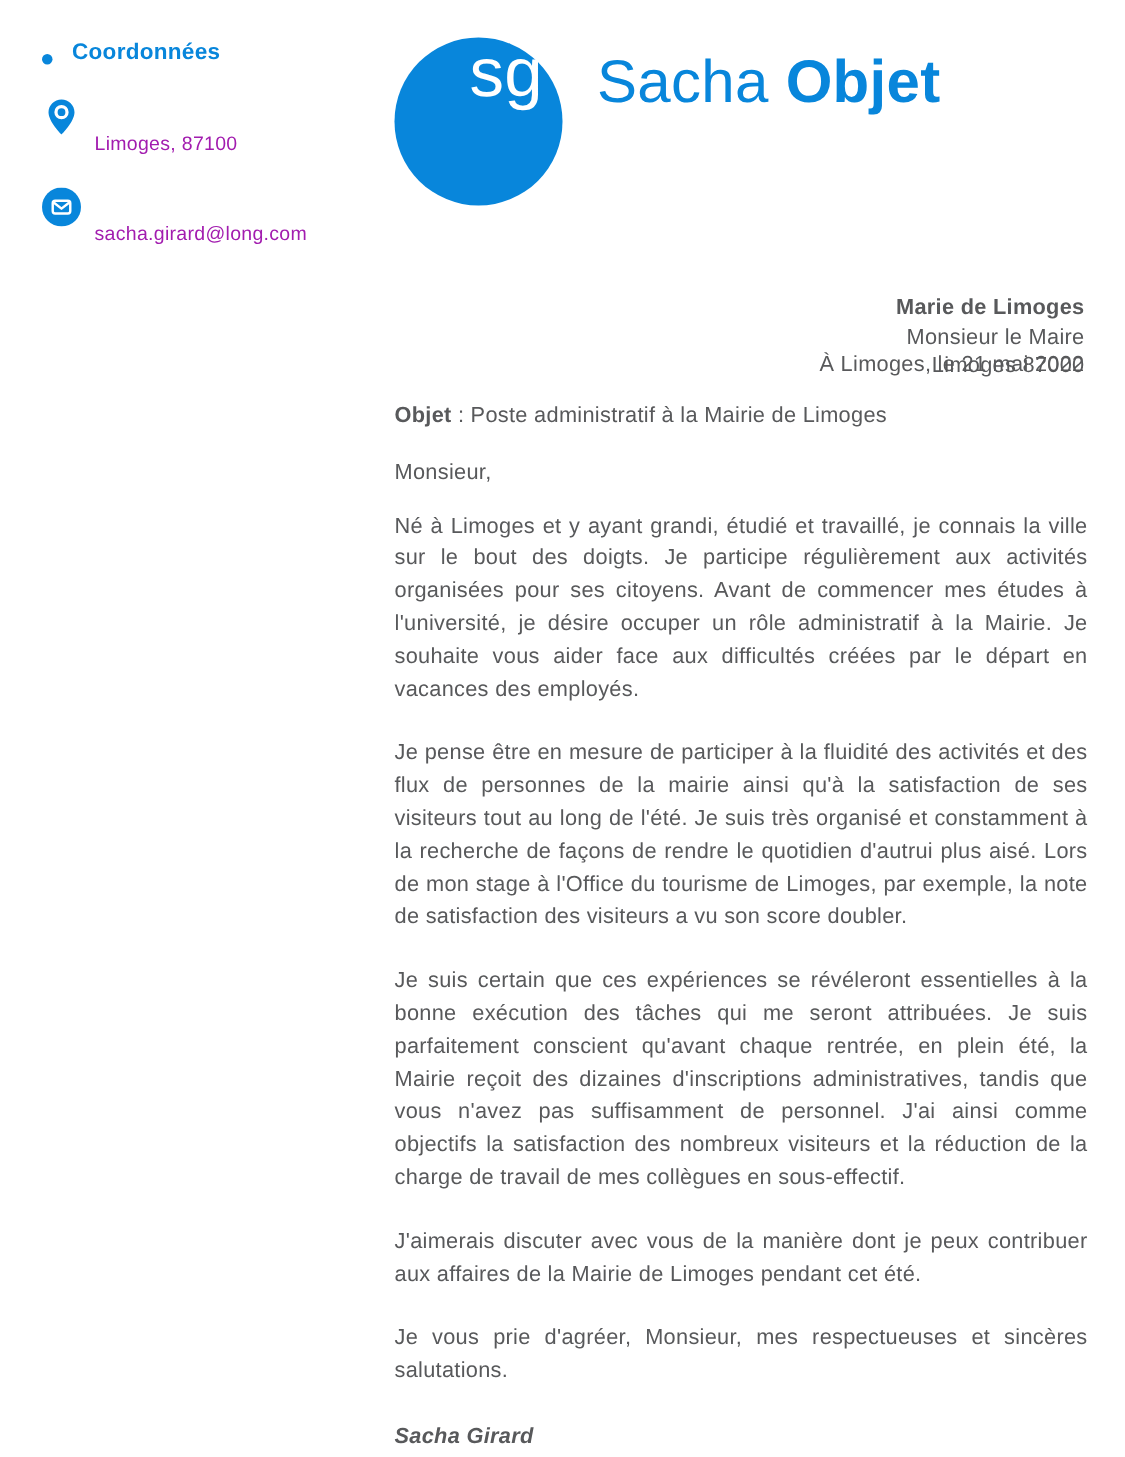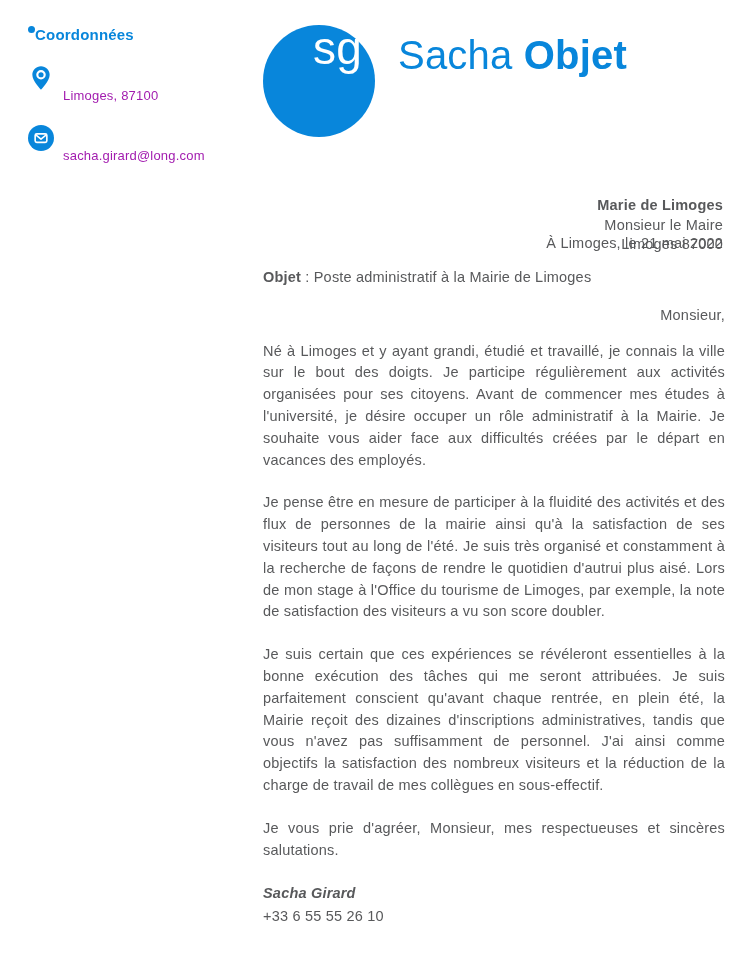--- a/index.html
+++ b/index.html
@@ -8,21 +8,21 @@
     position:relative;
     width:750px; height:971px;
     background:#ffffff;
     font-family:"Liberation Sans","DejaVu Sans",sans-serif;
     color:#58595B;
     letter-spacing:0.2px;
     overflow:hidden;
   }
   
   .contact { position:absolute; left:28px; top:26px; }
-  .contact-heading { display:flex; align-items:flex-start; }
+  .contact-heading { display:flex; align-items:flex-end; gap:13px; }
   .bullet { width:7px; height:7px; border-radius:50%; background:#0886DB; flex:0 0 auto; }
   .contact-heading-label { color:#0886DB; font-weight:bold; font-size:15px; }
   .contact-row { display:flex; align-items:center; gap:9px; margin-top:9px; }
   .contact-row:first-of-type { margin-top:14px; }
   .contact-row .icon { width:26px; height:26px; flex:0 0 auto; }
   .contact-text { font-size:13px; color:#a21caf;margin-top:36px; }
   
   .avatar {
     position:absolute; left:263px; top:25px;
     width:112px; height:112px; border-radius:50%;
@@ -47,21 +47,21 @@
     position:absolute; right:27px; top:235px;
     text-align:right; font-size:14.5px;
   }
   
   .letter {
     position:absolute; left:263px; top:267px; width:462px;
     font-size:14.5px; line-height:21.8px;
   }
   .subject { margin-bottom:16px; }
   .subject .b { font-weight:bold; }
-  .salutation { margin-bottom:14px;text-align:right; }
+  .salutation { margin-bottom:14px; }
   .letter p.para { text-align:justify; margin-bottom:21px; }
   .letter p.para:last-of-type { margin-bottom:22px; }
   .sig-name { font-weight:bold; font-style:italic; }
   .sig-phone { margin-top:1px; }
 </style>
 </head>
 <body>
 
 <div class="page">
 
@@ -110,19 +110,20 @@
 
   <div class="letter">
     <div class="subject">
       <span class="b">Objet</span><span> : Poste administratif à la Mairie de Limoges</span>
     </div>
     <div class="salutation">Monsieur,</div>
 
     <p class="para">Né à Limoges et y ayant grandi, étudié et travaillé, je connais la ville sur le bout des doigts. Je participe régulièrement aux activités organisées pour ses citoyens. Avant de commencer mes études à l'université, je désire occuper un rôle administratif à la Mairie. Je souhaite vous aider face aux difficultés créées par le départ en vacances des employés.</p>
     <p class="para">Je pense être en mesure de participer à la fluidité des activités et des flux de personnes de la mairie ainsi qu'à la satisfaction de ses visiteurs tout au long de l'été. Je suis très organisé et constamment à la recherche de façons de rendre le quotidien d'autrui plus aisé. Lors de mon stage à l'Office du tourisme de Limoges, par exemple, la note de satisfaction des visiteurs a vu son score doubler.</p>
     <p class="para">Je suis certain que ces expériences se révéleront essentielles à la bonne exécution des tâches qui me seront attribuées. Je suis parfaitement conscient qu'avant chaque rentrée, en plein été, la Mairie reçoit des dizaines d'inscriptions administratives, tandis que vous n'avez pas suffisamment de personnel. J'ai ainsi comme objectifs la satisfaction des nombreux visiteurs et la réduction de la charge de travail de mes collègues en sous-effectif.</p>
+    <p class="para">J'aimerais discuter avec vous de la manière dont je peux contribuer aux affaires de la Mairie de Limoges pendant cet été.</p>
     <p class="para">Je vous prie d'agréer, Monsieur, mes respectueuses et sincères salutations.</p>
 
     <div class="sig-name">Sacha Girard</div>
     <div class="sig-phone">+33 6 55 55 26 10</div>
   </div>
 
 </div>
 
 </body></html>

